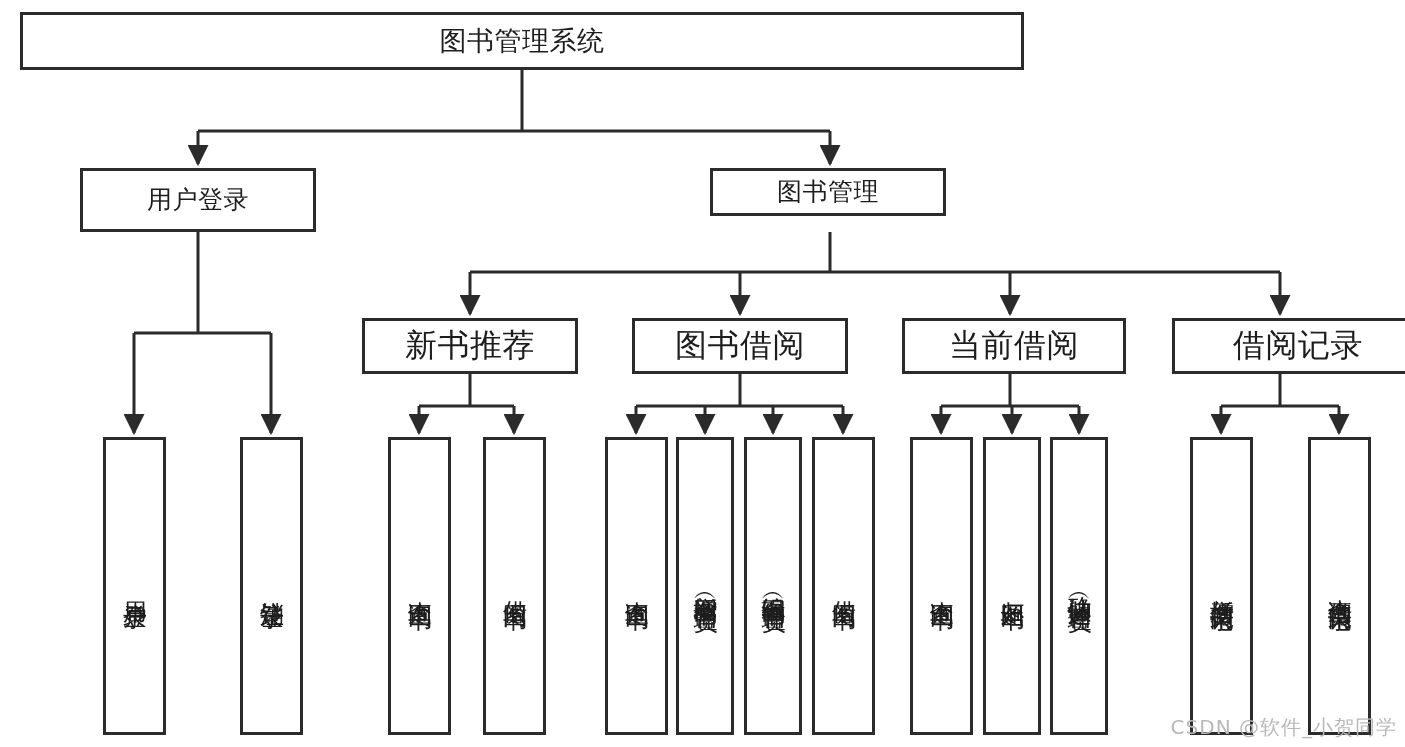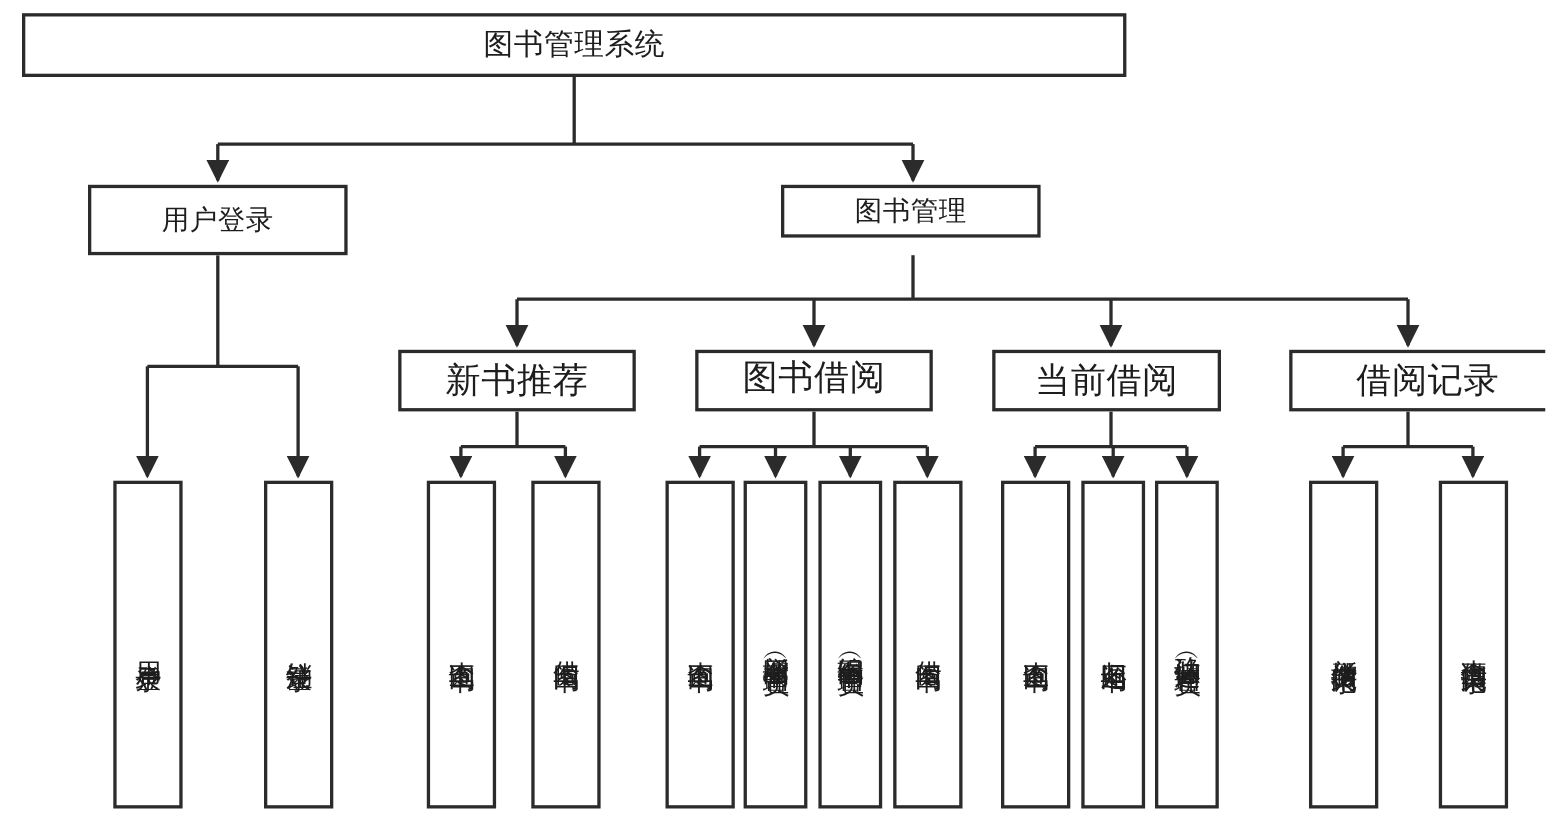--- a/index.html
+++ b/index.html
@@ -129,24 +129,24 @@
   <div class="node node-l2" style="left:80px; top:168px; width:236px; height:64px;">
     <span class="label">用户登录</span>
   </div>
   <div class="node node-l2" style="left:710px; top:168px; width:236px; height:48px;">
     <span class="label">图书管理</span>
   </div>
 
   <div class="node node-l3" style="left:362px; top:318px; width:216px; height:56px;">
     <span class="label">新书推荐</span>
   </div>
-  <div class="node node-l3" style="left:632px; top:318px; width:216px; height:56px;font-family:Liberation Mono, monospace;">
+  <div class="node node-l3" style="left:632px; top:318px; width:216px; height:56px;">
     <span class="label">图书借阅</span>
   </div>
-  <div class="node node-l3" style="left:902px; top:318px; width:208px; height:56px;">
+  <div class="node node-l3" style="left:902px; top:318px; width:224px; height:56px;">
     <span class="label">当前借阅</span>
   </div>
   <div class="node node-l3" style="left:1172px; top:318px; width:252px; height:56px;">
     <span class="label">借阅记录</span>
   </div>
 
   <div class="node node-leaf" style="left:103px; top:437px; width:63px; height:298px;">
     <span class="label">用户登录</span>
   </div>
   <div class="node node-leaf" style="left:240px; top:437px; width:63px; height:298px;">
@@ -179,14 +179,15 @@
   <div class="node node-leaf" style="left:1050px; top:437px; width:58px; height:298px;">
     <span class="label">确认归还（管理员）</span>
   </div>
   <div class="node node-leaf" style="left:1190px; top:437px; width:63px; height:298px;">
     <span class="label">新增借阅记录</span>
   </div>
   <div class="node node-leaf" style="left:1308px; top:437px; width:63px; height:298px;">
     <span class="label">查询借阅记录</span>
   </div>
 
+  <div class="watermark">CSDN @软件_小贺同学</div>
 
 </div>
 
 </body></html>

